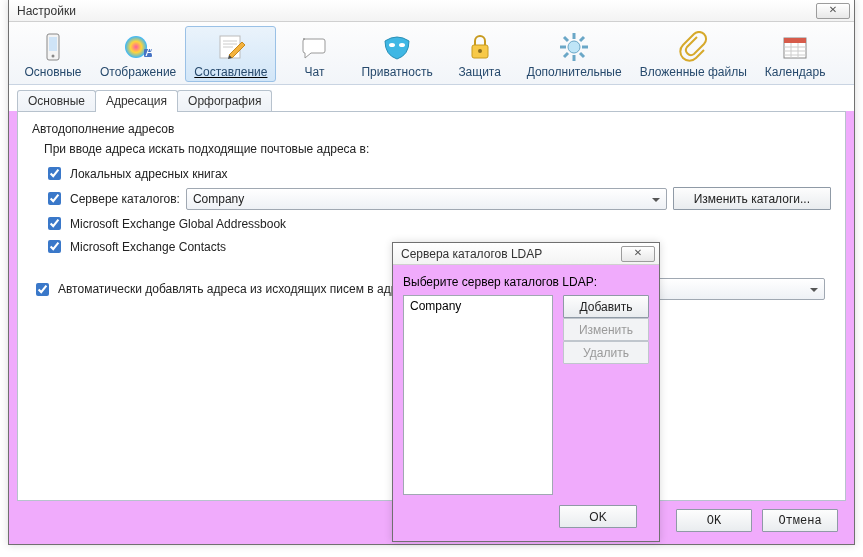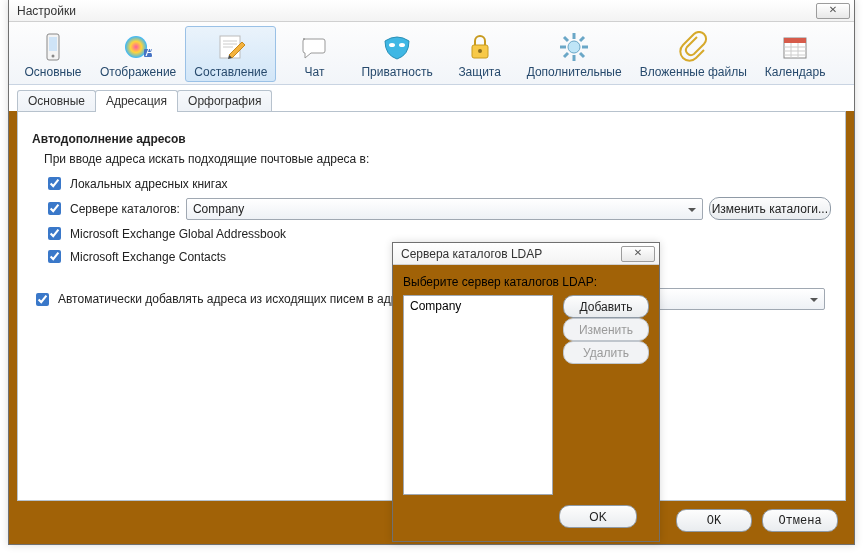--- a/index.html
+++ b/index.html
@@ -1,44 +1,44 @@
 <!DOCTYPE html>
 <html><head>
 <meta charset="utf-8">
 <style>
   * { box-sizing: border-box; font-family: "Segoe UI", Tahoma, sans-serif; font-size: 12px; }
   body { margin: 0; background: #fff; width: 863px; height: 557px; position: relative; overflow: hidden; }
 
-  .window { position: absolute; border: 1px solid #707070; background: #a16207; box-shadow: 0 0 8px rgba(0,0,0,.15); }
+  .window { position: absolute; border: 1px solid #707070; background: #f0abfc; box-shadow: 0 0 8px rgba(0,0,0,.15); }
   .win-main { left: 8px; top: 0; width: 847px; height: 545px; border-top: none; }
   .titlebar { height: 22px; background: linear-gradient(#fff,#f3f3f3); border-bottom: 1px solid #d0d0d0; display: flex; align-items: center; padding: 0 4px 0 8px; }
   .title-text { flex: 1; color: #333; }
   .tb-btn { width: 34px; height: 16px; border: 1px solid #9c9c9c; border-radius: 2px; background: linear-gradient(#fff,#e8e8e8); color: #555; text-align: center; font-size: 10px; line-height: 12px; cursor: default; font-family: Arial; }
 
   .toolbar { display: flex; gap: 0; padding: 4px 6px 2px; background: linear-gradient(#fdfdfd,#f2f5f9); border-bottom: 1px solid #c9d4e2; }
   .tool-item { display: flex; flex-direction: column; align-items: center; padding: 4px 8px 2px; border: 1px solid transparent; border-radius: 3px; cursor: default; min-width: 76px; }
-  .tool-item.selected { background: linear-gradient(#eaf3fb,#d2e6f8); border-color: #9ac1e6; }
+  .tool-item.selected { background: linear-gradient(#eaf3fb,#d2e6f8); border-color: #9ac1e6; text-decoration: underline; }
   .tool-icon { width: 32px; height: 32px; display: flex; align-items: center; justify-content: center; }
   .tool-label { color: #274a6d; margin-top: 2px; white-space: nowrap; }
 
   .tabs-bar { display: flex; padding: 4px 8px 0; background: #fff; }
   .tab { padding: 3px 10px 4px; border: 1px solid #b7c2cd; border-bottom: none; background: linear-gradient(#f7f9fc,#eef2f7); color: #333; border-radius: 3px 3px 0 0; margin-right: -1px; cursor: default; position: relative; top: 1px; }
   .tab.active { background: #fff; z-index: 2; }
 
   .page { margin: 0 8px 0 8px; border: 1px solid #b7c2cd; padding: 10px 14px; height: 390px; position: relative; background: #fff; }
-  .group-title { margin: 10px 0 6px; color: #222; font-weight: bold; }
+  .group-title { margin: 0 0 6px; color: #222; }
   .sub { margin: 4px 0 8px 12px; color: #222; }
   .row { display: flex; align-items: center; margin: 4px 0 4px 12px; gap: 6px; }
   .row input[type=checkbox] { accent-color: #3a78c9; width: 13px; height: 13px; }
   .lbl { color: #222; }
 
   .select { flex: 1; height: 22px; border: 1px solid #a0a8b2; border-radius: 2px; background: linear-gradient(#fff,#eef1f5); display: flex; align-items: center; padding: 0 20px 0 6px; position: relative; color: #222; }
   .select::after { content: ""; position: absolute; right: 6px; top: 9px; border: 4px solid transparent; border-top-color: #555; }
 
-  .btn { height: 23px; padding: 0 2px; border: 1px solid #8f9aa6; border-radius: 10px; background: linear-gradient(#fdfdfd,#e9ecef); color: #222; cursor: default; display: inline-flex; align-items: center; }
+  .btn { height: 23px; padding: 0 20px; border: 1px solid #8f9aa6; border-radius: 1px; background: linear-gradient(#fdfdfd,#e9ecef); color: #222; cursor: default; display: inline-flex; align-items: center; }
   .btn[disabled] { color: #9a9a9a; border-color: #c0c6cd; background: #f2f3f5; }
 
   .footer-btns { position: absolute; right: 16px; bottom: 12px; display: flex; gap: 10px; }
   .footer-btns .btn { width: 76px; justify-content: center; font-family: Liberation Mono, monospace; }
 
   
   .win-dialog { left: 392px; top: 242px; width: 268px; height: 300px; z-index: 10; }
   .dlg-body { padding: 8px 10px 10px; }
   .dlg-lbl { margin: 2px 0 6px; }
   .dlg-row { display: flex; gap: 10px; }

